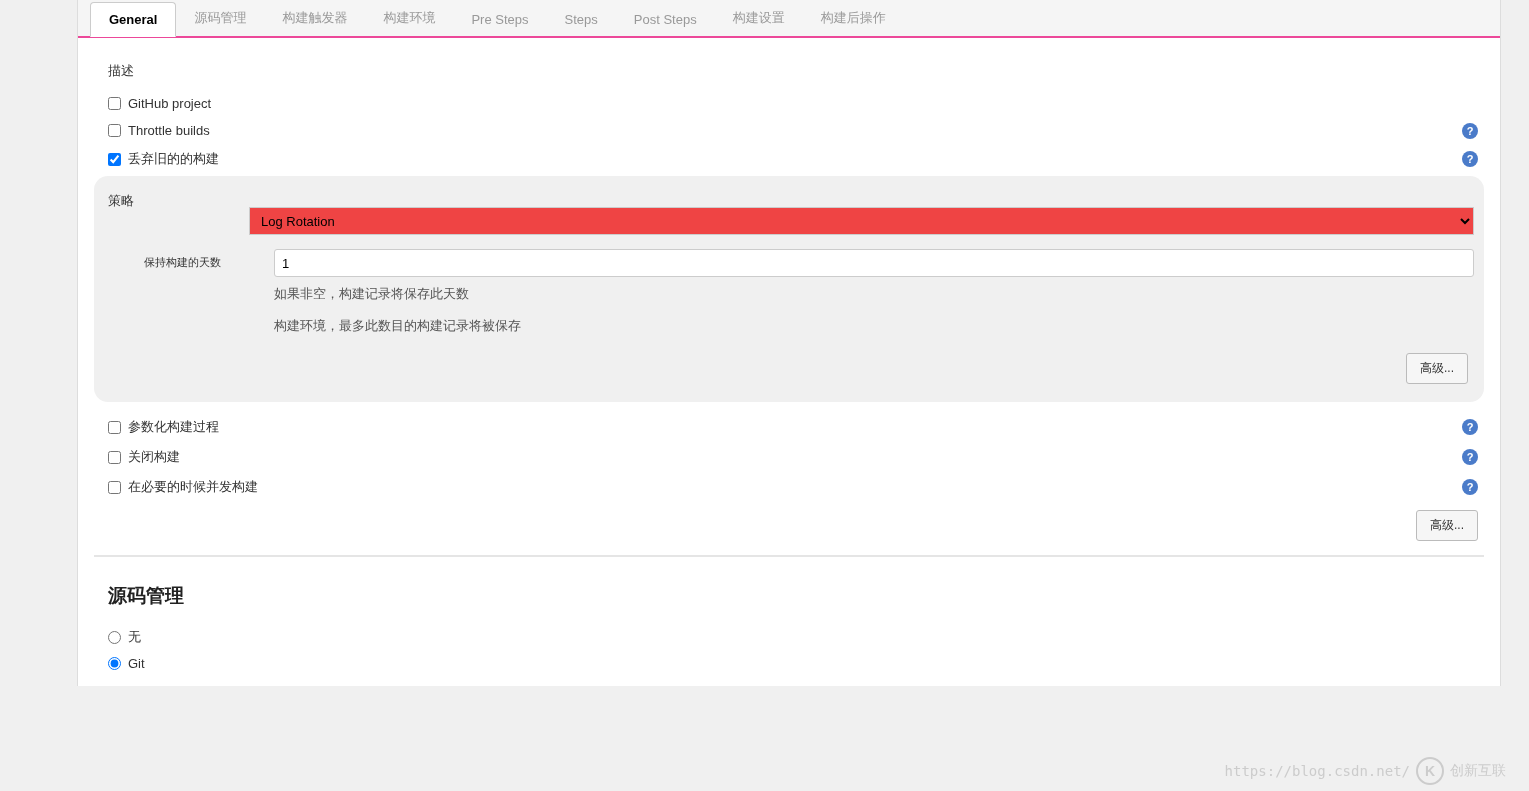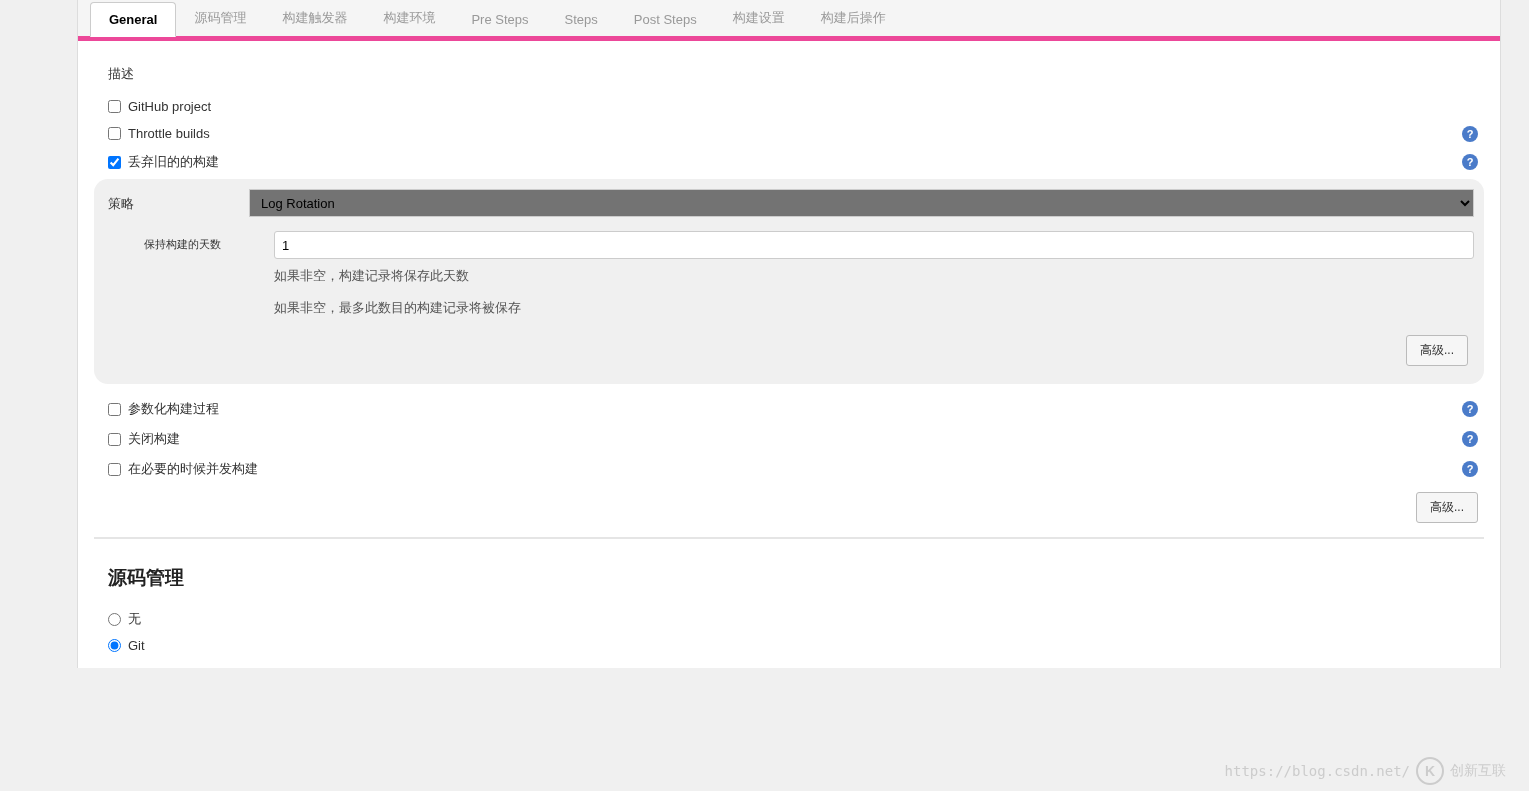--- a/index.html
+++ b/index.html
@@ -12,21 +12,21 @@
     .container {
       width: 1424px;
       margin-left: 77px;
       background: #fff;
       border-left: 1px solid #ddd;
       border-right: 1px solid #ddd;
     }
     .tabs {
       display: flex;
       background: #f5f5f5;
-      border-bottom: 5px solid #ec4899;
+      border-bottom: 2px solid #ec4899;
       align-items: flex-end;
       padding-left: 12px;
     }
     .tab {
       padding: 9px 18px;
       color: #999;
       font-size: 13px;
       cursor: pointer;
     }
     .tab.active {
@@ -80,23 +80,24 @@
     .subsection {
       background: #f0f0f0;
       padding: 10px 10px 14px 10px;
       margin: 2px 0 10px 0;
       border-radius: 14px;
     }
     .select-wide {
       width: 100%;
       height: 28px;
       border: 1px solid #ccc;
-      background: #737373;
+      background: #ef4444;
       padding: 3px 7px;
       font-size: 13px;
+      margin-top: 21px;
     }
     .nested { padding-left: 40px; margin-top: 14px; }
     .nested-row { display: flex; align-items: flex-start; margin-bottom: 6px; }
     .nested-label { width: 130px; padding-top: 6px; font-size: 11px; color: #333; }
     .nested-field { flex: 1; }
     .text-input {
       width: 100%;
       height: 28px;
       border: 1px solid #ccc;
       border-radius: 3px;
@@ -192,21 +193,21 @@
 
       <div class="nested">
         <div class="nested-row">
           <div class="nested-label">保持构建的天数</div>
           <div class="nested-field">
             <input type="text" class="text-input" value="1" style="">
           </div>
         </div>
         <div class="helper-text">如果非空，构建记录将保存此天数</div>
 
-        <div class="helper-text">如果非空，最多此数目的构建记录将被保存</div>
+        <div class="helper-text">构建环境，最多此数目的构建记录将被保存</div>
       </div>
 
       <div class="advanced-row">
         <button class="btn-advanced">高级...</button>
       </div>
     </div>
 
     <div class="checkbox-row">
       <input type="checkbox" style="">
       <span>参数化构建过程</span>

